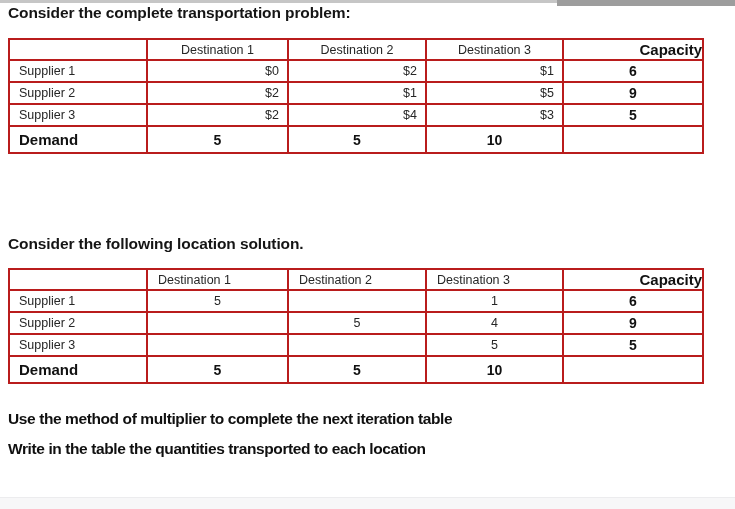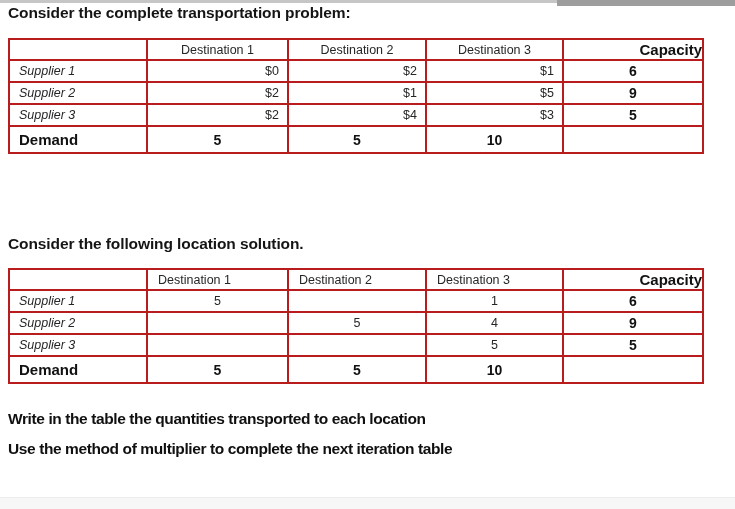--- a/index.html
+++ b/index.html
@@ -57,21 +57,21 @@
   tr.hdr  td, tr.hdr  th { height: 21px; }
   tr.data td           { height: 22px; }
   tr.dmd  td           { height: 27px; }
 
   col.c0 { width: 138px; }
   col.c1 { width: 141px; }
   col.c2 { width: 138px; }
   col.c3 { width: 137px; }
   col.c4 { width: 140px; }
 
-  .cell-left   { text-align: left;  padding-left: 9px; font-style: italic; }
+  .cell-left   { text-align: left;  padding-left: 9px; }
   .cell-right  { text-align: right; padding-right: 8px; }
   .cell-center { text-align: center; }
 
   th.dest-centered { text-align: center; }
   th.dest-left     { text-align: left; padding-left: 10px; }
 
   .capacity-hdr {
     text-align: right; font-weight: bold;
     font-size: 15px; color: #111111;
   }
@@ -201,17 +201,17 @@
     <td class="demand-label">Demand</td>
     <td class="demand-val">5</td>
     <td class="demand-val">5</td>
     <td class="demand-val">10</td>
     <td class="demand-val"></td>
   </tr>
 </tbody>
   </table>
 
 <div class="instructions">
+  <p>Use the method of multiplier to complete the next iteration table</p>
   <p>Write in the table the quantities transported to each location</p>
-  <p>Use the method of multiplier to complete the next iteration table</p>
 </div>
 
 <div class="bottom-band"></div>
 
 </body></html>

